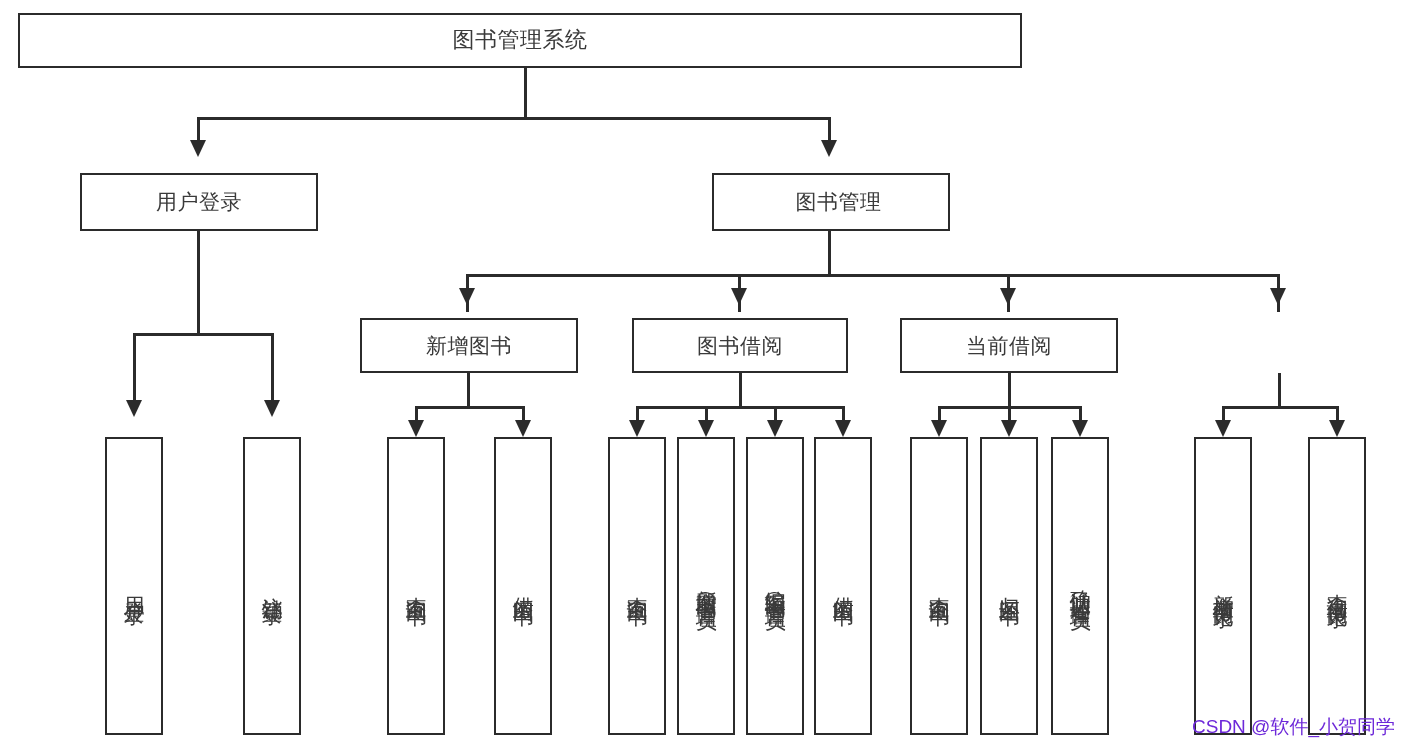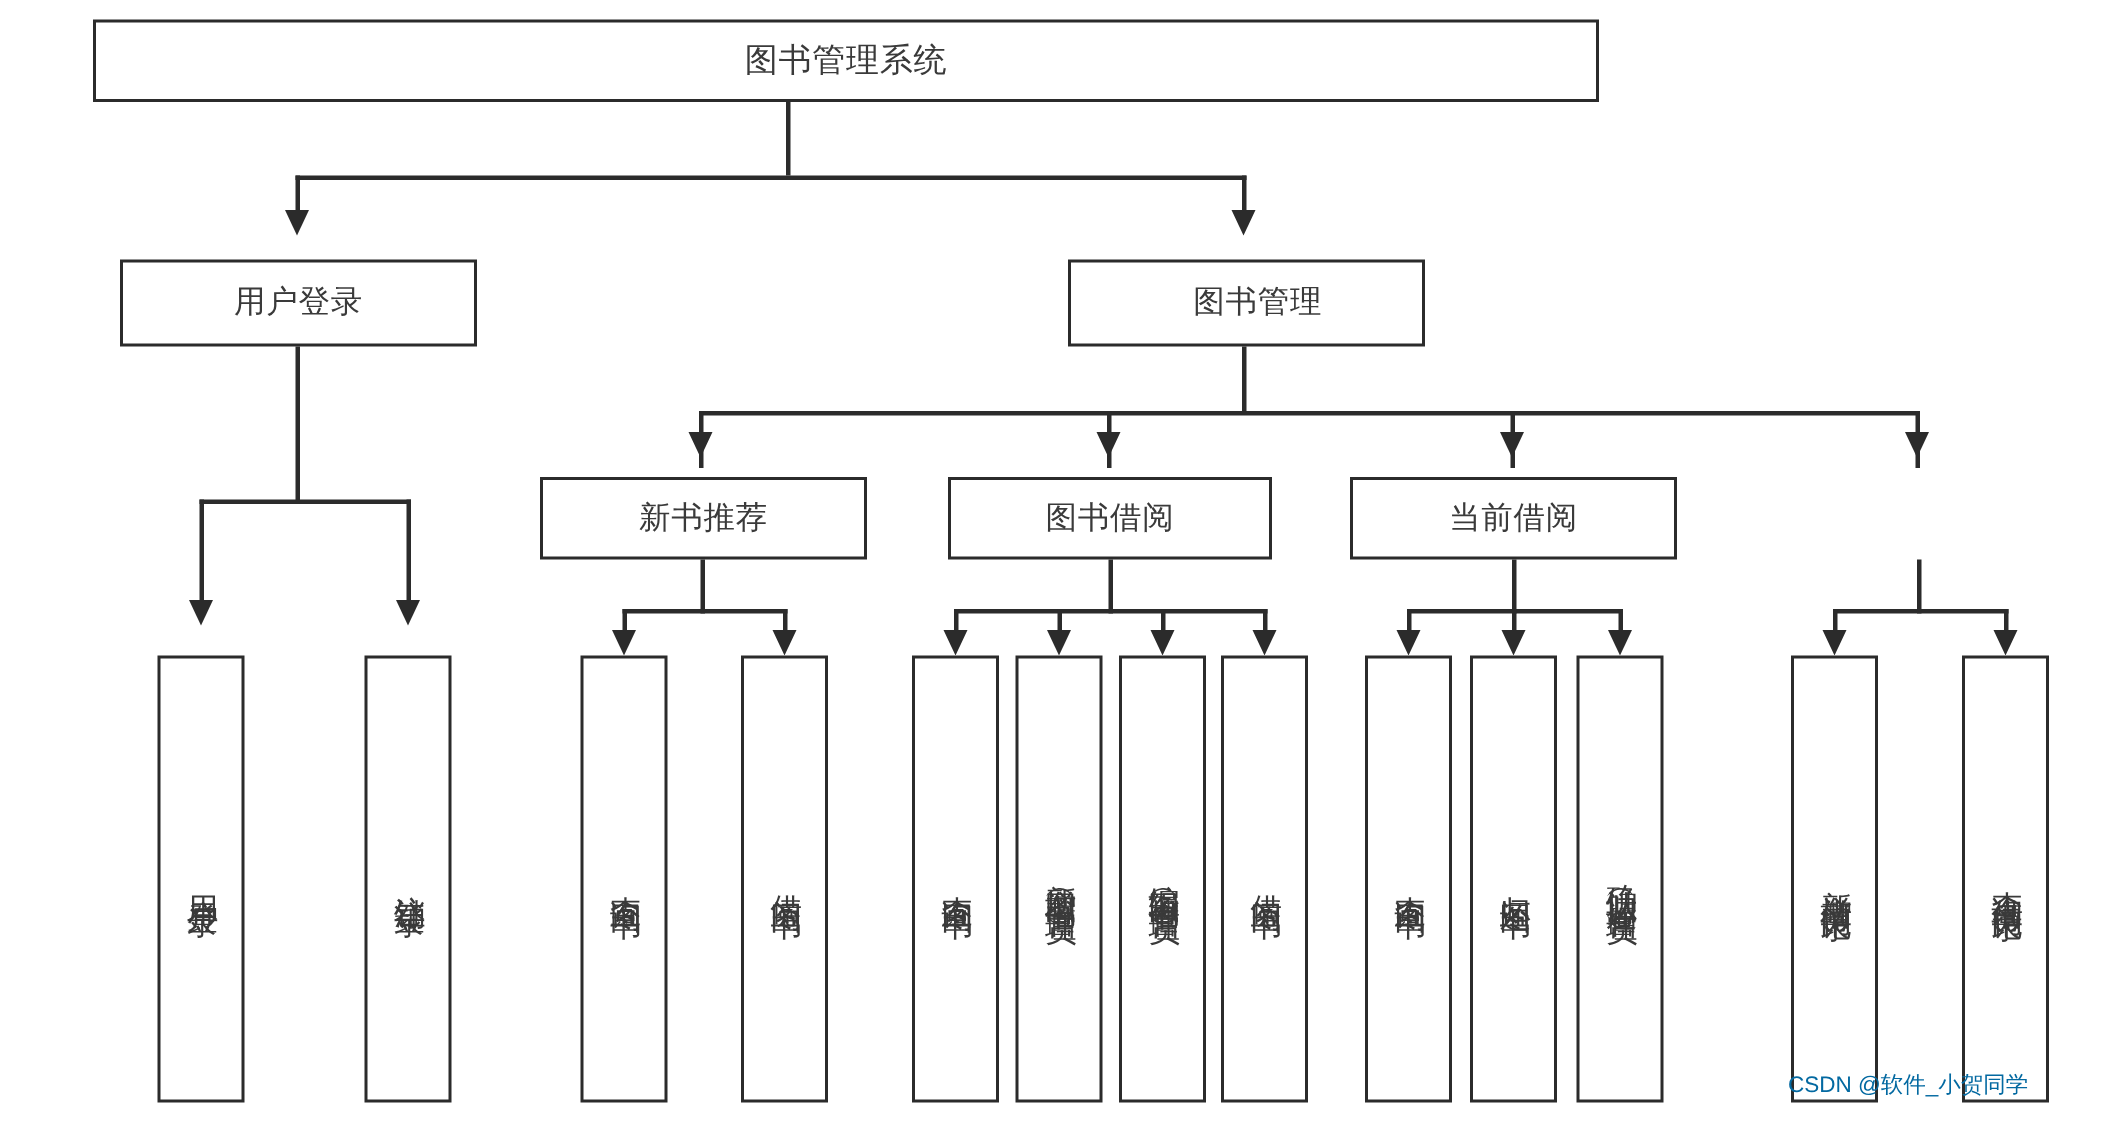--- a/index.html
+++ b/index.html
@@ -37,40 +37,39 @@
     writing-mode: vertical-rl;
     text-orientation: upright;
     font-size: 21px;
     line-height: 1.25;
     letter-spacing: 3px;
     text-align: center;
     padding: 4px 0;
   }
   .node.root {
     font-size: 22px;
-    margin-left: 44px;
   }
   .edge {
     position: absolute;
     background: #2b2b2b;
   }
   .edge.v { width: 3px; }
   .edge.h { height: 3px; }
   .arrow {
     position: absolute;
     width: 0;
     height: 0;
     border-left: 8px solid transparent;
     border-right: 8px solid transparent;
     border-top: 17px solid #2b2b2b;
   }
   .watermark {
     position: absolute;
-    color: #0369a1;
-    font-size: 15px;
+    color: #6d28d9;
+    font-size: 19px;
     white-space: nowrap;
     font-family: "Liberation Sans", "DejaVu Sans", sans-serif;
   }
 </style>
 </head>
 <body>
 
 <div id="canvas">
 
   <div class="node root horiz" style="left:18px; top:13px; width:1004px; height:55px;">
@@ -109,21 +108,21 @@
   <div class="edge v" style="left:738px; top:274px; width:3px; height:38px;"></div>
   <div class="arrow" style="left:731px; top:288px;"></div>
 
   <div class="edge v" style="left:1007px; top:274px; width:3px; height:38px;"></div>
   <div class="arrow" style="left:1000px; top:288px;"></div>
 
   <div class="edge v" style="left:1277px; top:274px; width:3px; height:38px;"></div>
   <div class="arrow" style="left:1270px; top:288px;"></div>
 
   <div class="node horiz" style="left:360px; top:318px; width:218px; height:55px;">
-    <span>新书推荐</span>
+    <span>新增图书</span>
   </div>
   <div class="node horiz" style="left:900px; top:318px; width:218px; height:55px;">
     <span>当前借阅</span>
   </div>
   <div class="node horiz" style="left:632px; top:318px; width:216px; height:55px;">
     <span>图书借阅</span>
   </div>
 
   <div class="edge v" style="left:467px; top:373px; width:3px; height:36px;"></div>
   <div class="edge h" style="left:415px; top:406px; width:110px; height:3px;"></div>

